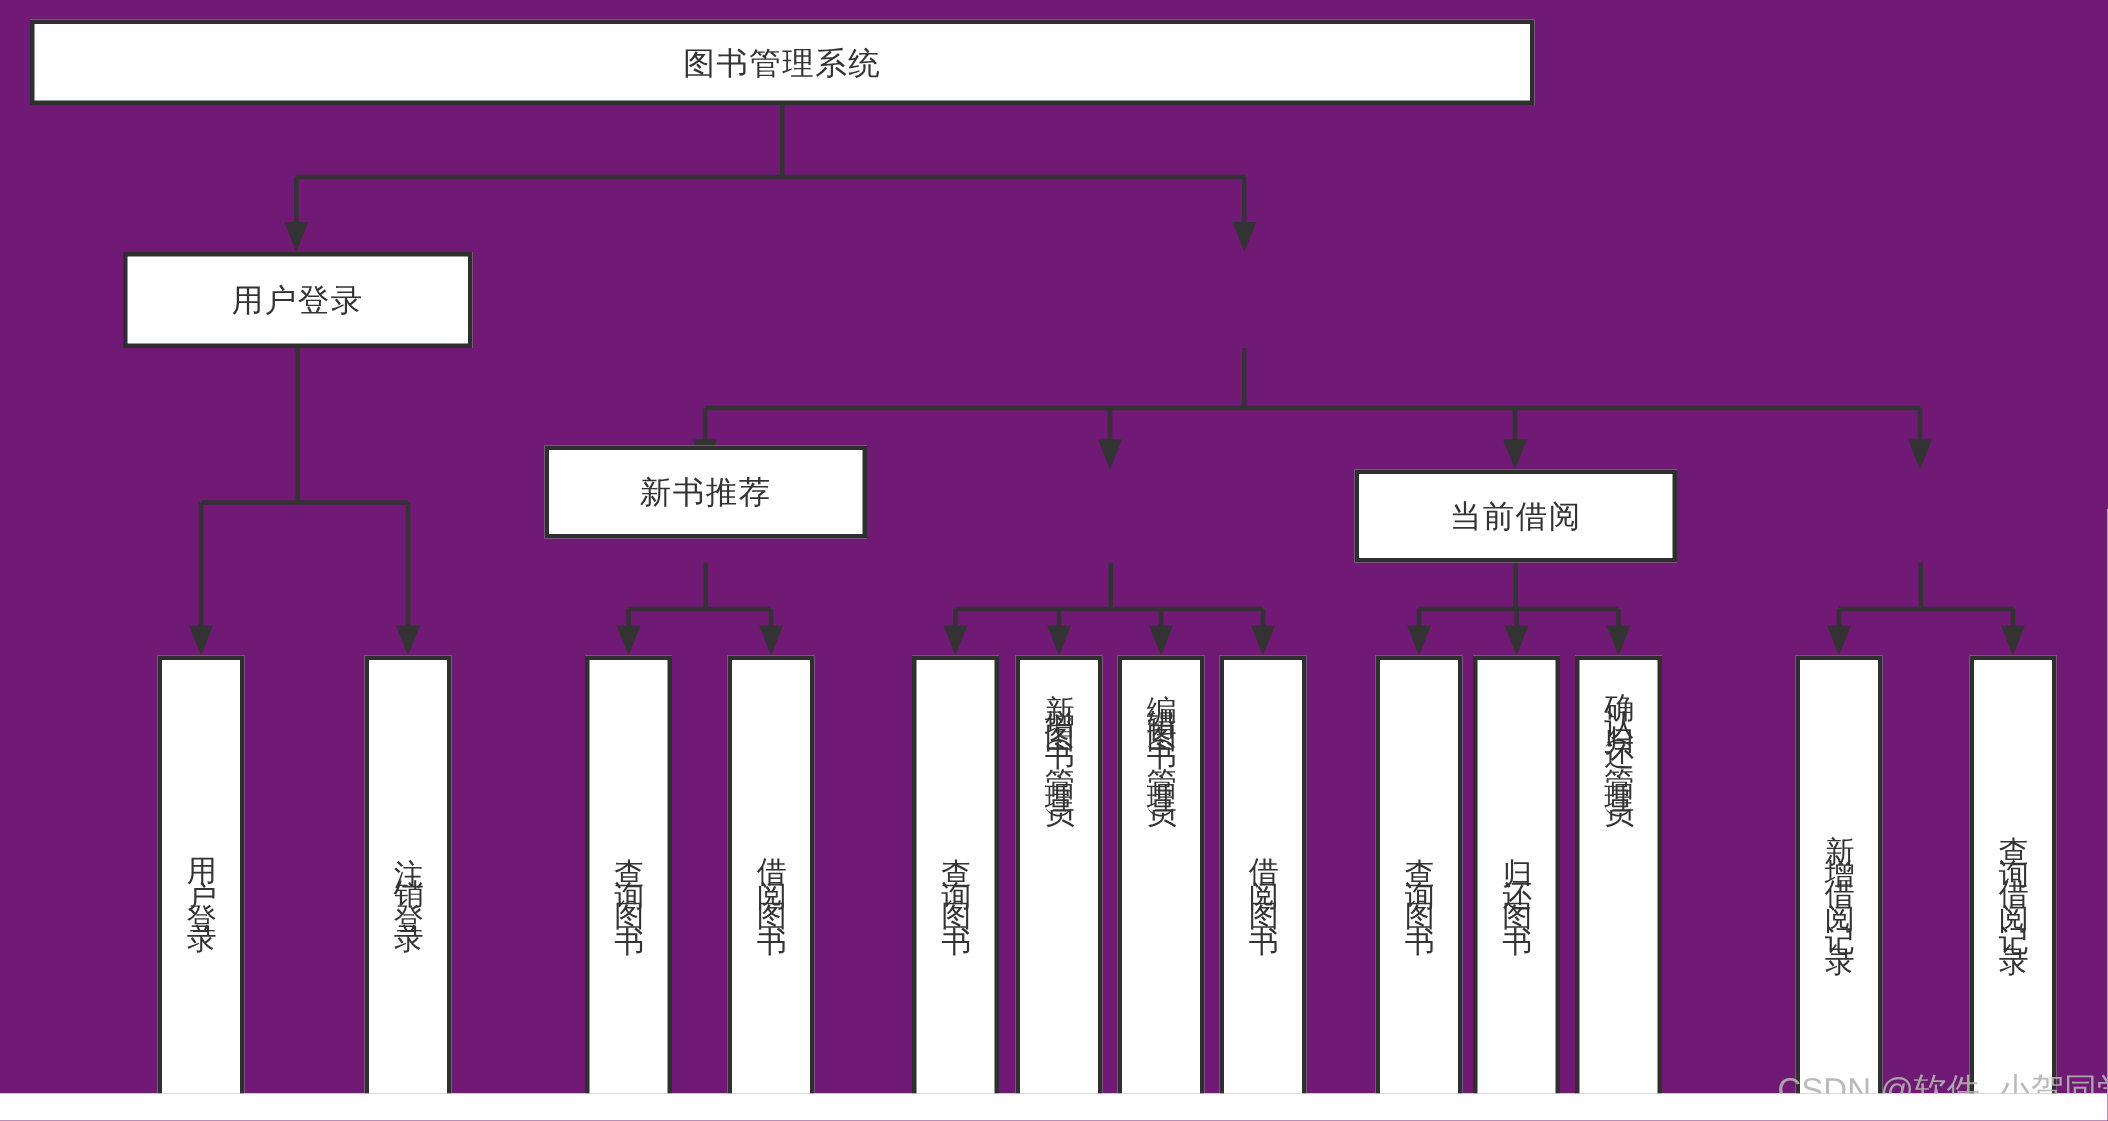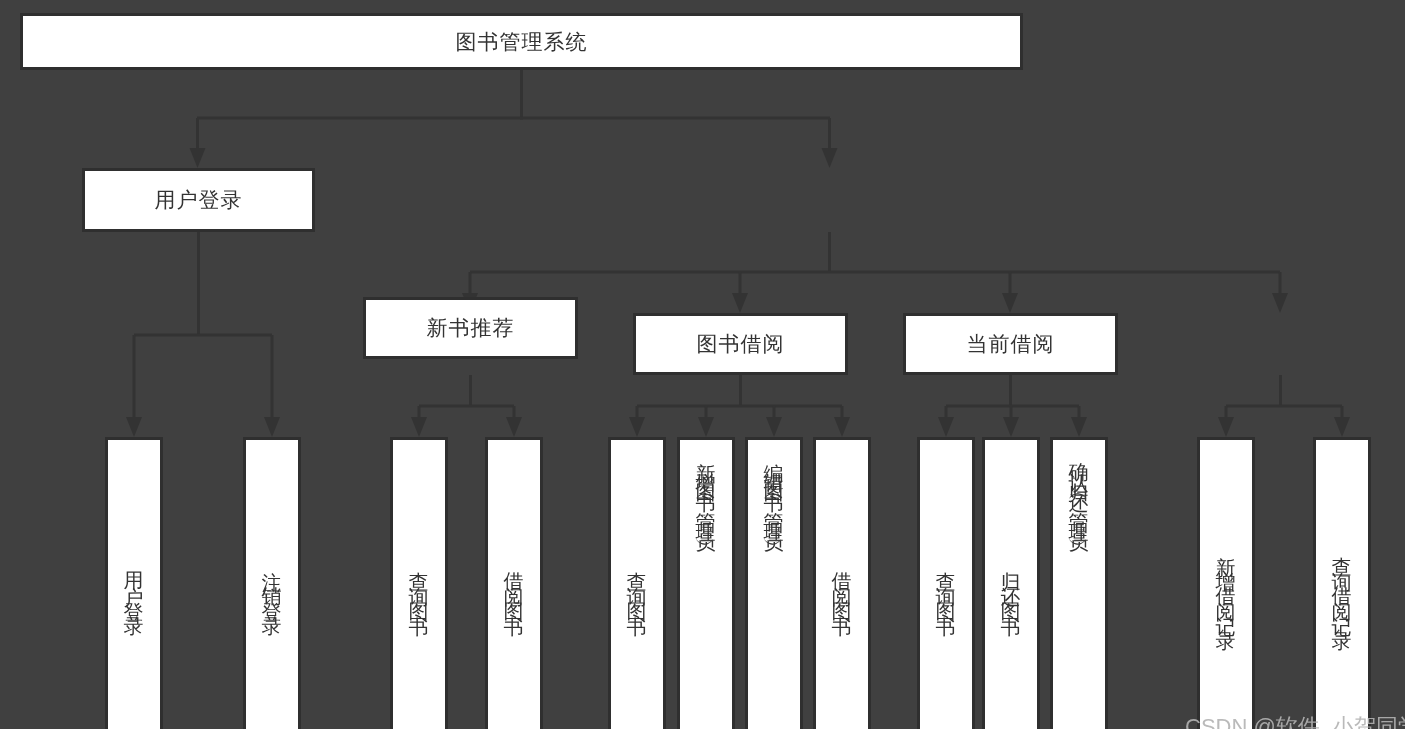--- a/index.html
+++ b/index.html
@@ -4,21 +4,21 @@
 <style>
   html, body {
     margin: 0; padding: 0;
     background: #ffffff;
     font-family: "Liberation Sans", "DejaVu Sans", sans-serif;
   }
   .stage {
     position: relative;
     width: 1405px;
     height: 729px;
-    background: #404040;
+    background: #701a75;
     overflow: hidden;
   }
   .connectors {
     position: absolute;
     left: 0; top: 0;
     width: 1405px; height: 747px;
   }
   .connectors line { stroke: #333333; stroke-width: 3; }
   .connectors polygon { fill: #333333; }
   .box {
@@ -140,23 +140,20 @@
     <span>图书管理系统</span>
   </div>
 
   <div class="box hbox" style="left:82px; top:168px; width:233px; height:64px;">
     <span>用户登录</span>
   </div>
 
   <div class="box hbox" style="left:363px; top:297px; width:215px; height:62px;">
     <span>新书推荐</span>
   </div>
-  <div class="box hbox" style="left:633px; top:313px; width:215px; height:62px;">
-    <span>图书借阅</span>
-  </div>
   <div class="box hbox" style="left:903px; top:313px; width:215px; height:62px;">
     <span>当前借阅</span>
   </div>
 
   <div class="box leaf" style="left:105px; top:437px;">
     <span class="vtext">用户登录</span>
   </div>
   <div class="box leaf" style="left:243px; top:437px;">
     <span class="vtext">注销登录</span>
   </div>

